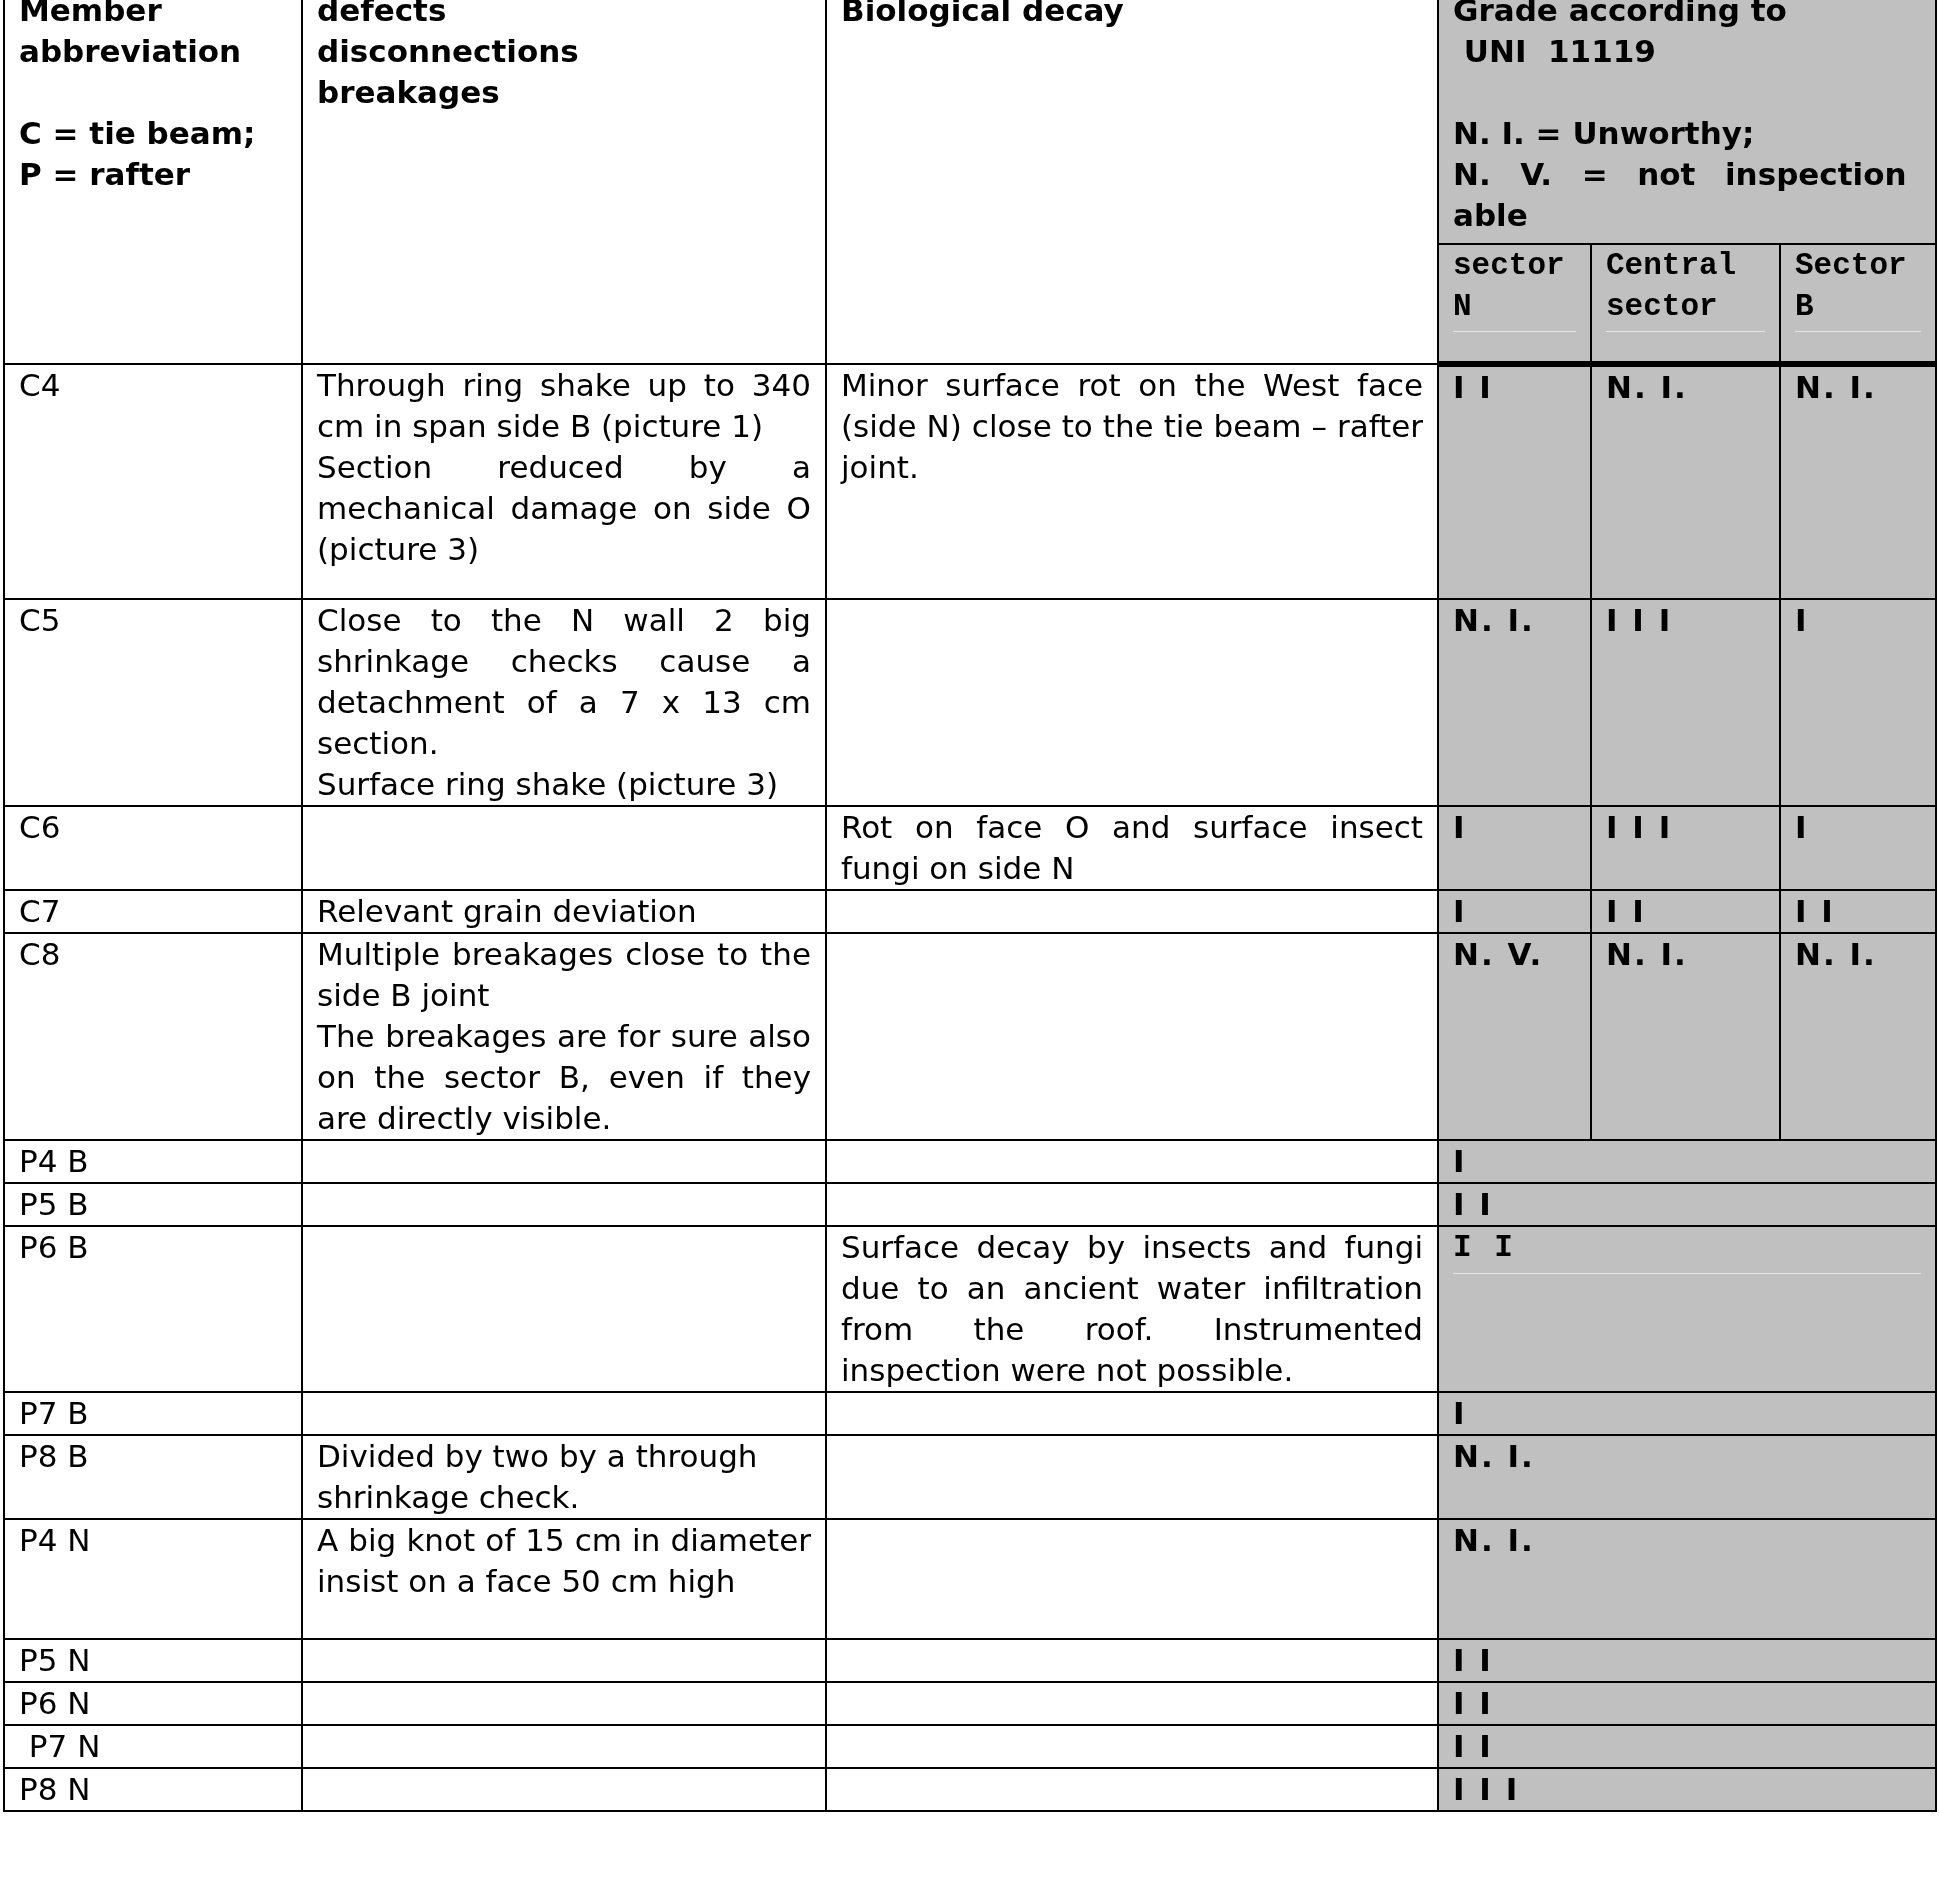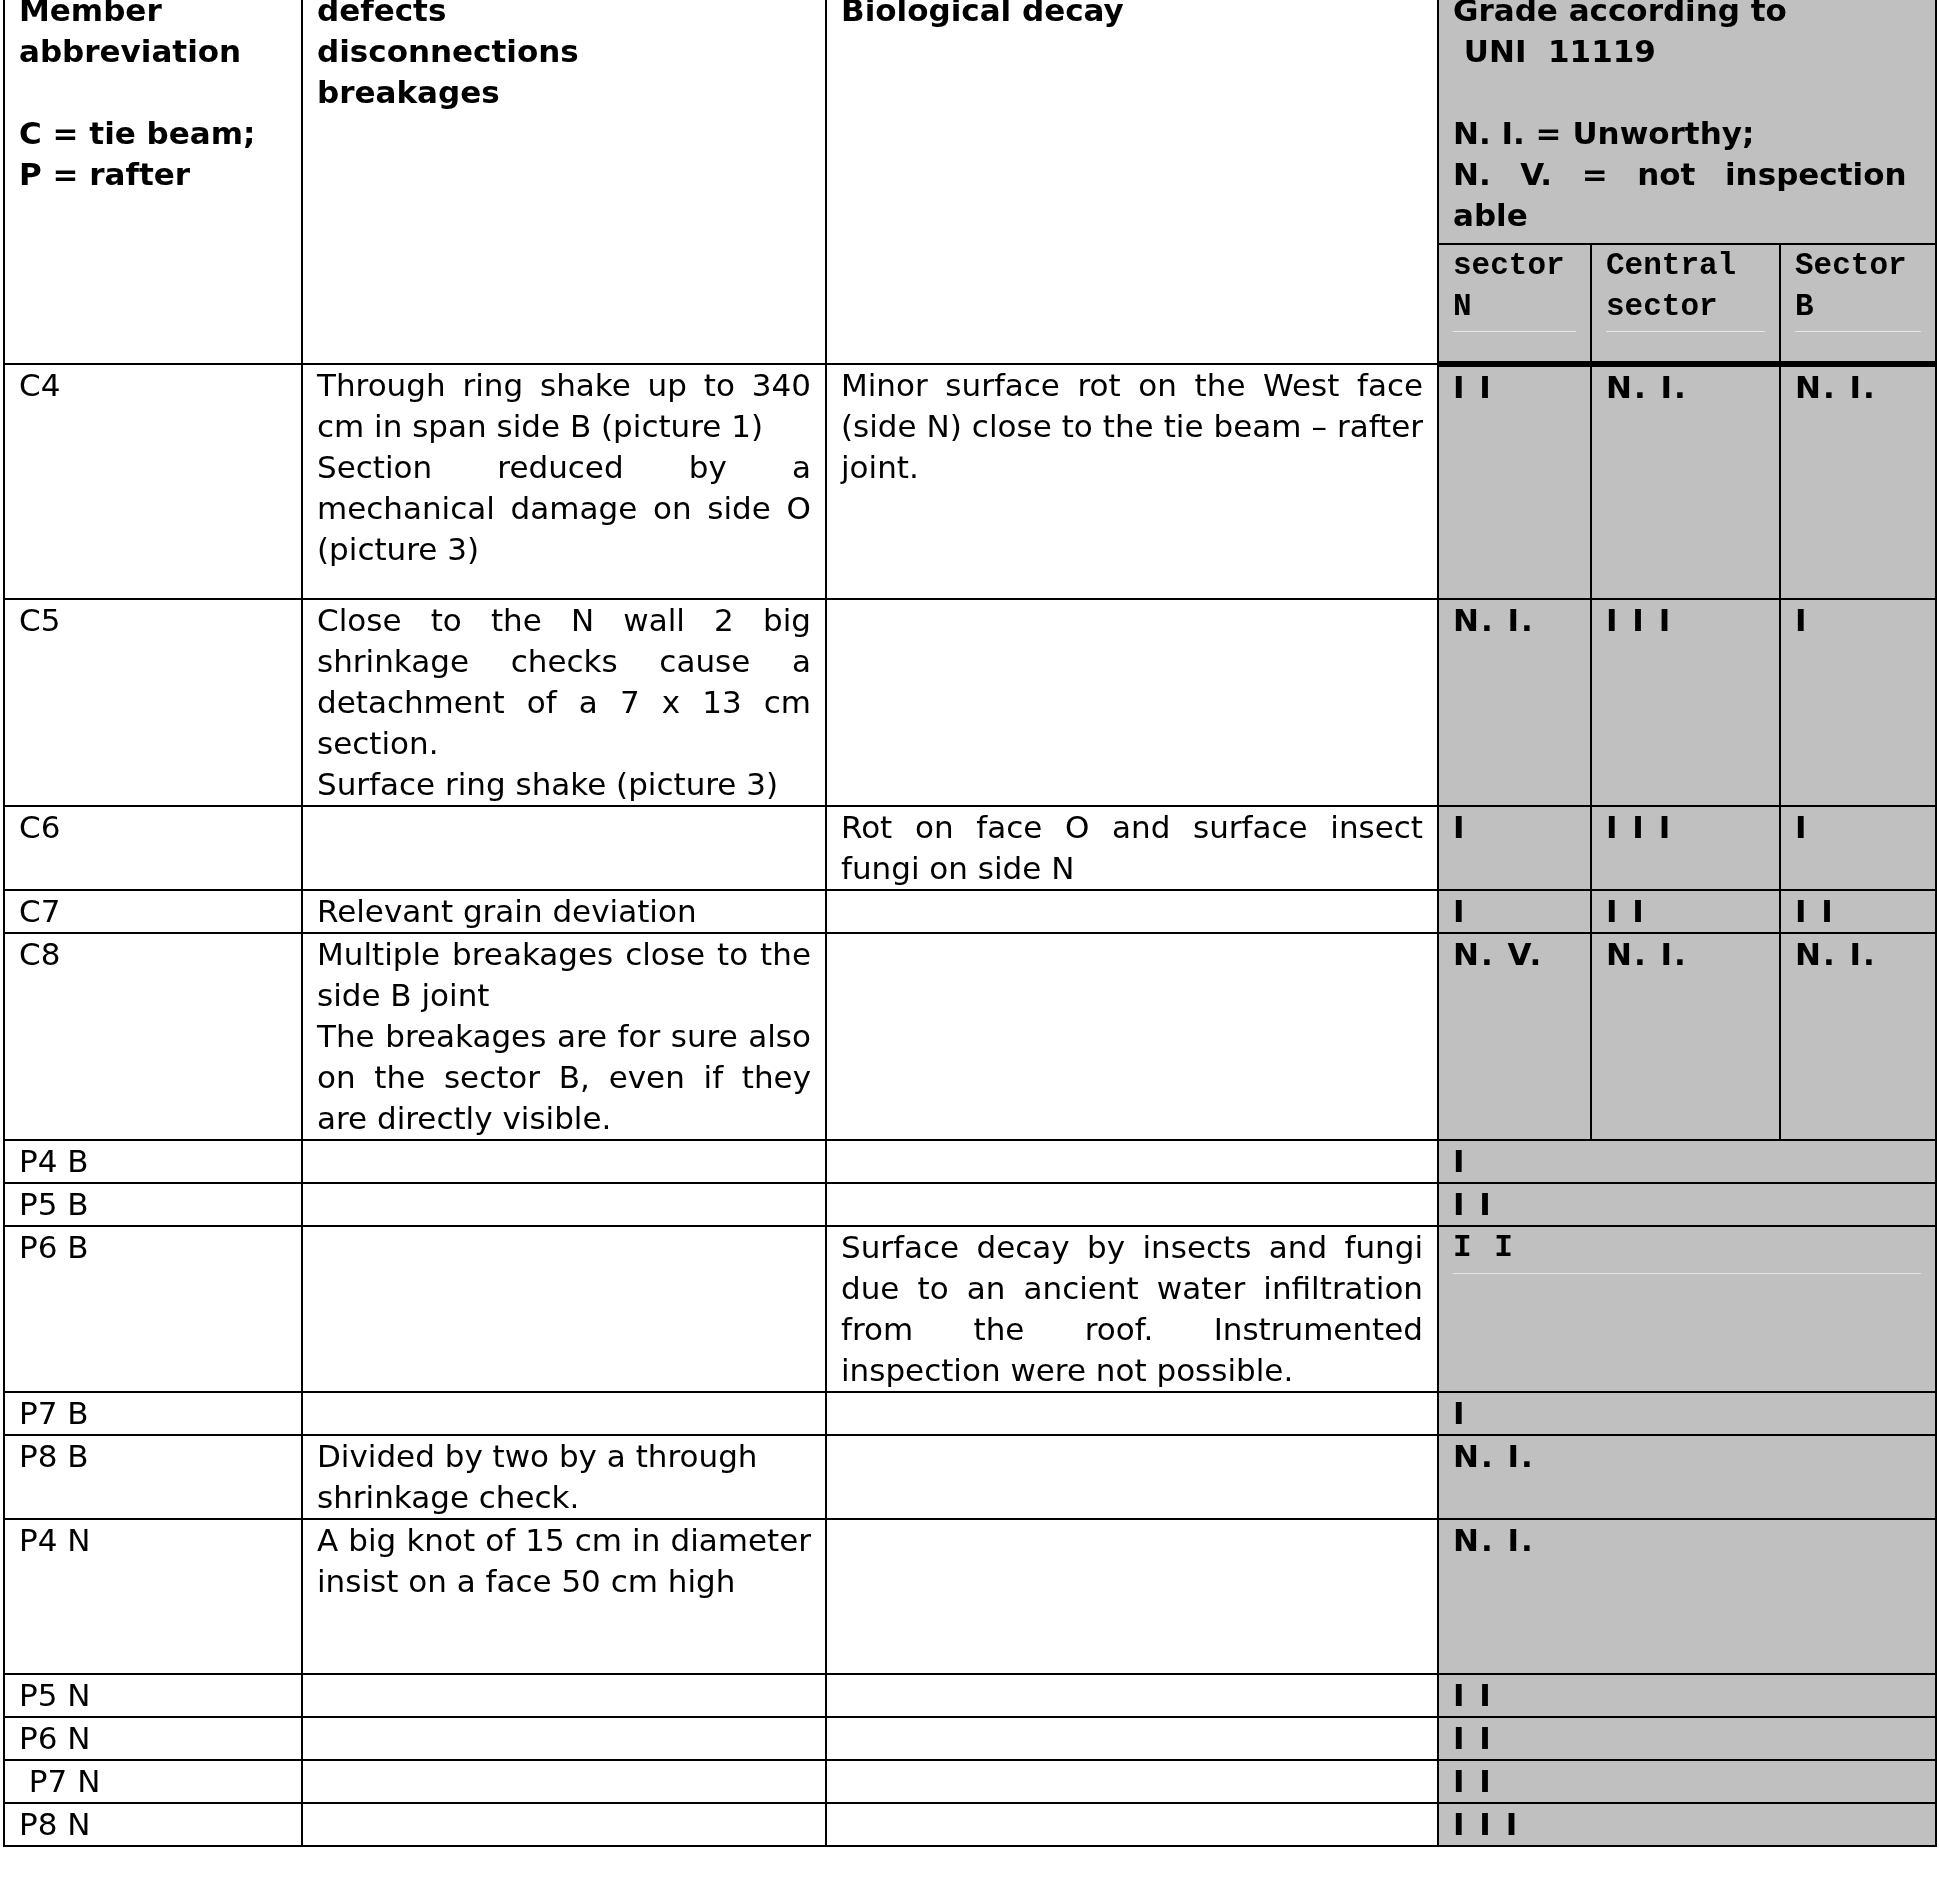--- a/index.html
+++ b/index.html
@@ -173,21 +173,21 @@
 
     <tr style="height:84px">
       <td class="pre">P8 B</td>
       <td>
         <span class="cellline">Divided by two by a through shrinkage check.</span>
       </td>
       <td></td>
       <td colspan="3" class="gray grade">N. I.</td>
     </tr>
 
-    <tr style="height:155px">
+    <tr style="height:120px">
       <td class="pre">P4 N</td>
       <td class="just">
         <span class="cellline">A big knot of 15 cm in diameter insist on a face 50 cm high</span>
       </td>
       <td></td>
       <td colspan="3" class="gray grade">N. I.</td>
     </tr>
 
     <tr style="height:43px">
       <td class="pre">P5 N</td>

